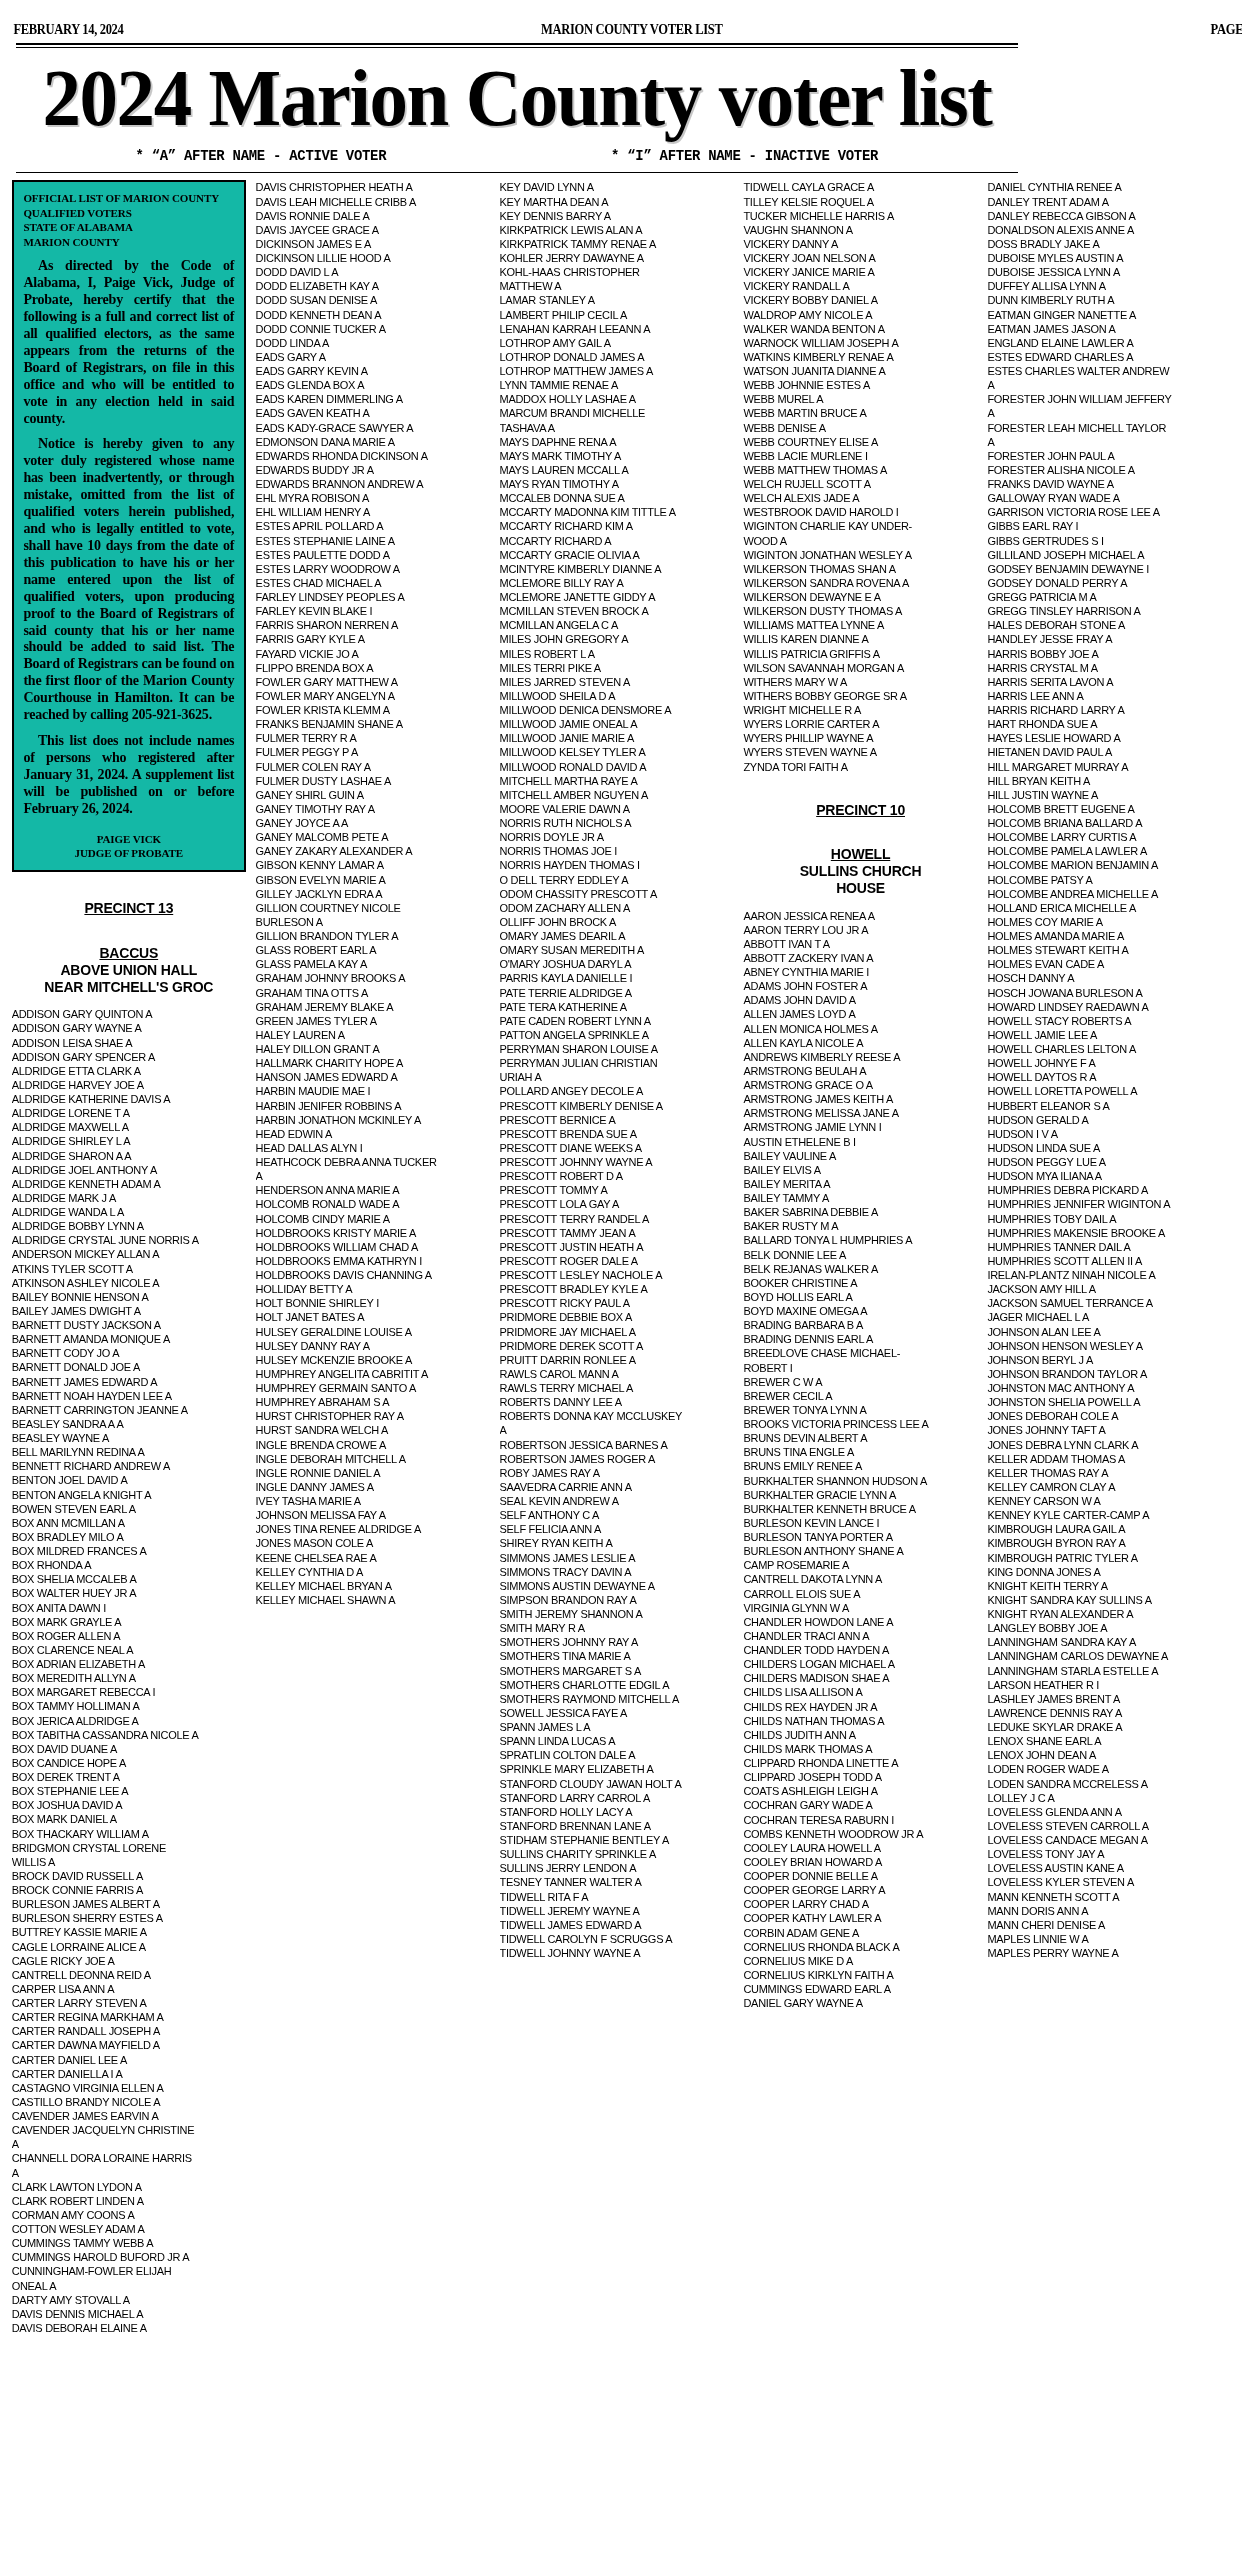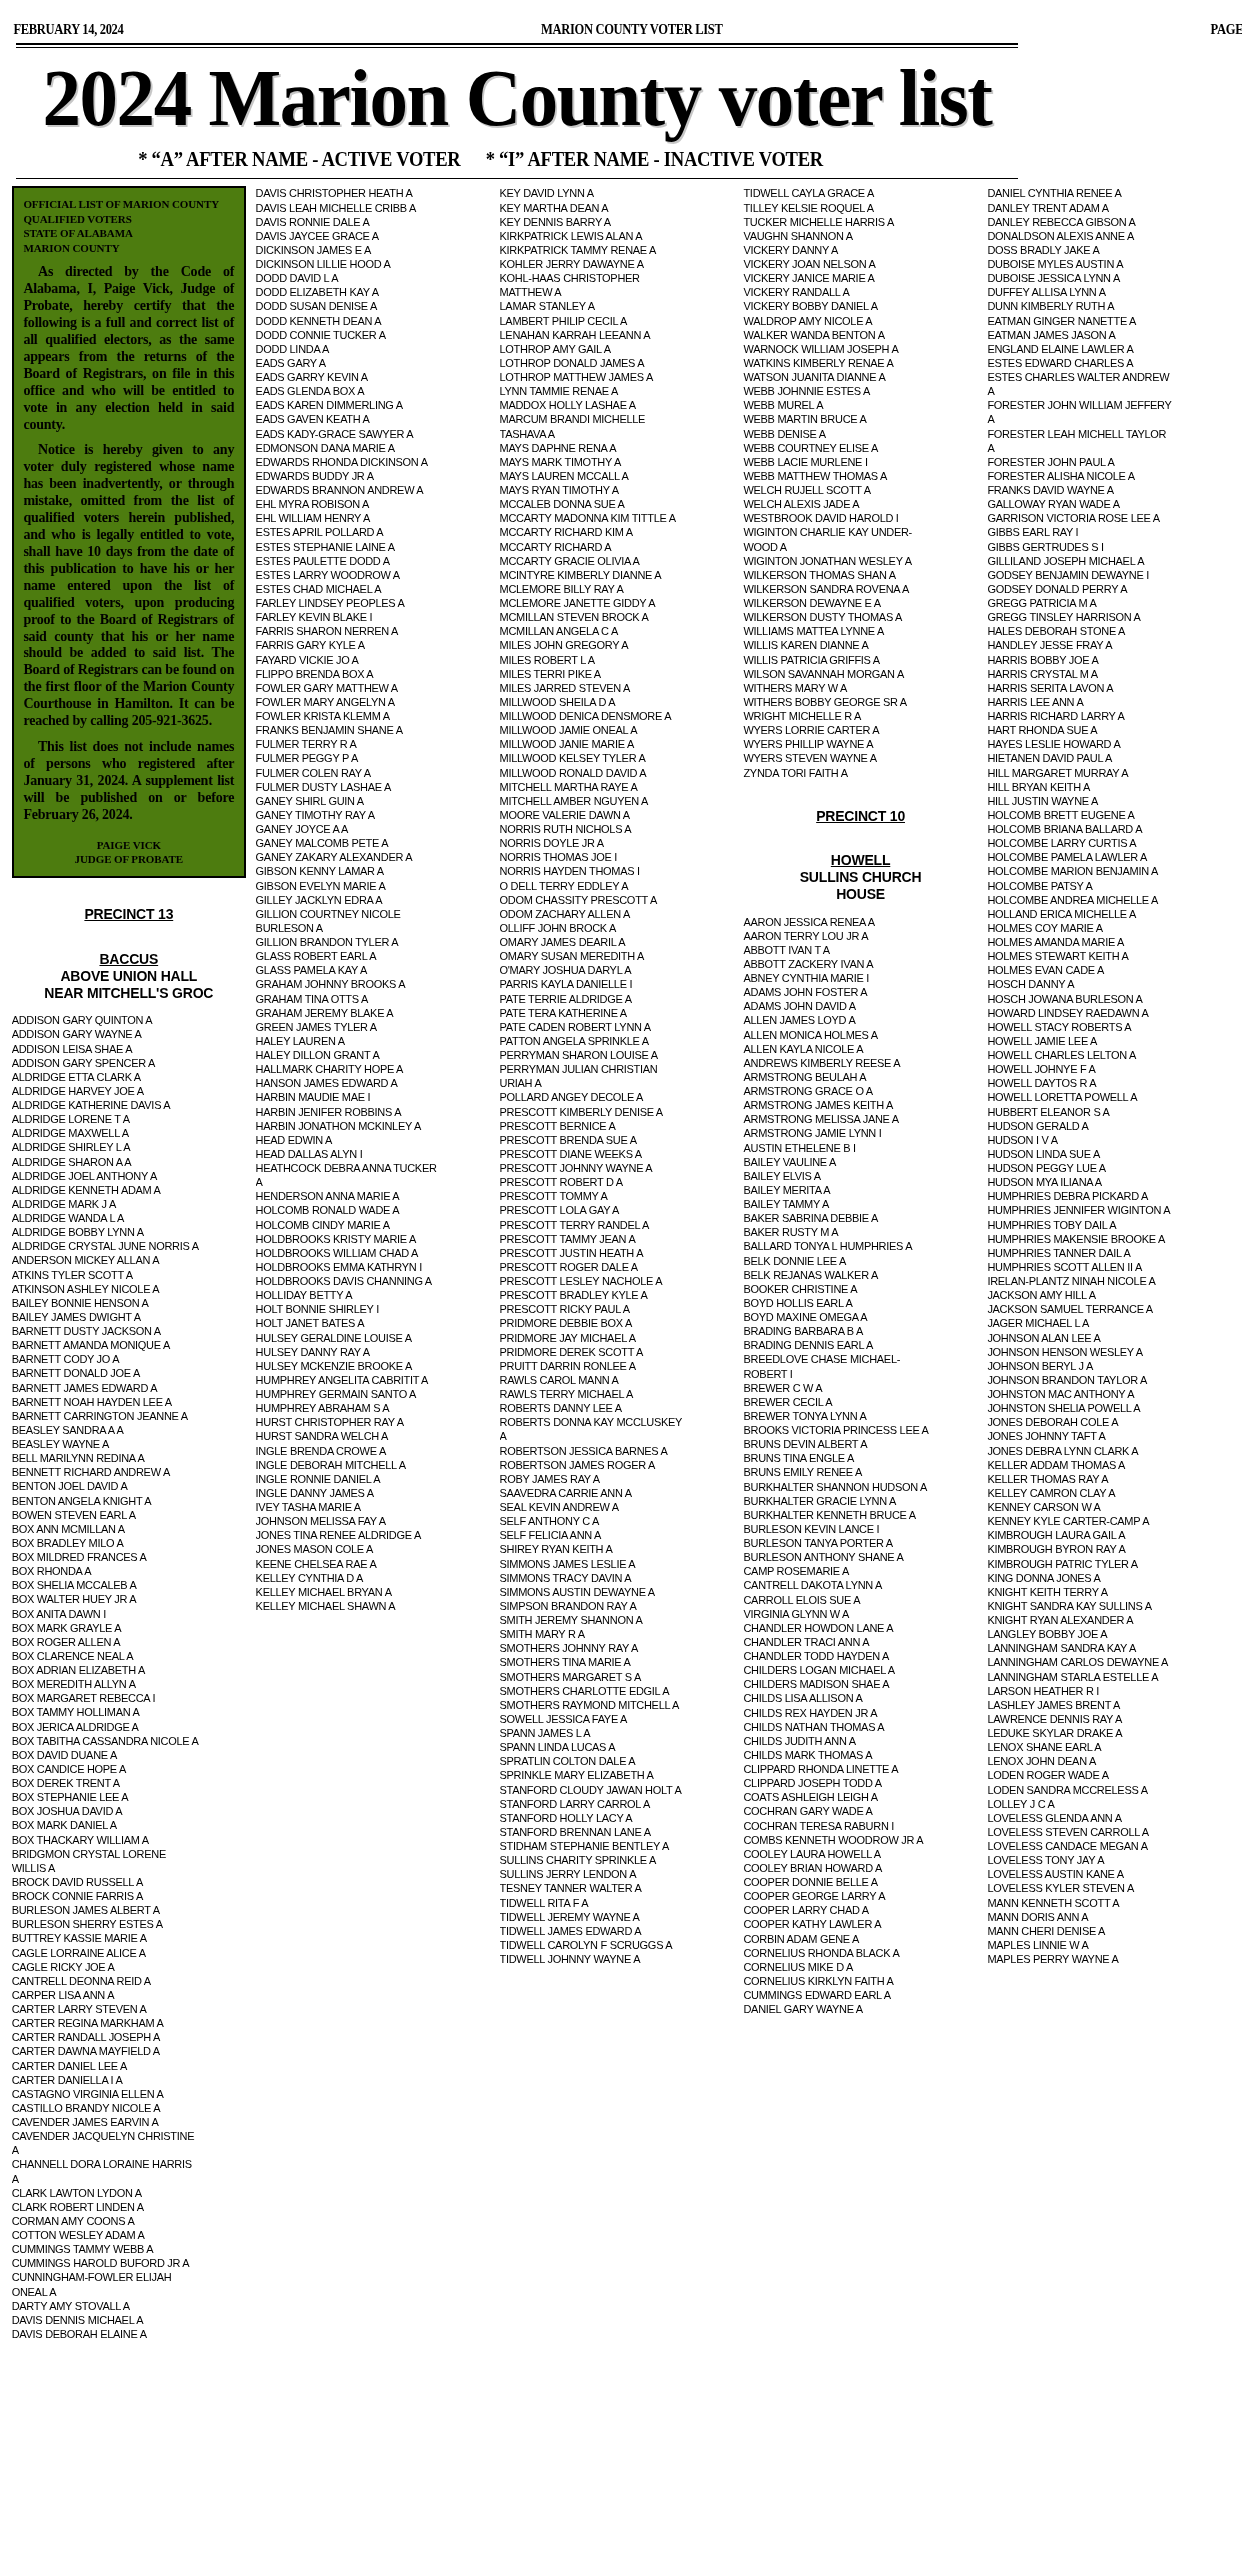--- a/index.html
+++ b/index.html
@@ -61,25 +61,25 @@
     margin: 10.7px 0 0 0;
     padding: 0 9.7px;
     transform: scaleX(0.95);
     white-space: nowrap;
     text-shadow: 1.9px 1.9px 0 rgba(0,0,0,0.22);
   }
 
   
   .legend-row {
     display: flex;
-    justify-content: flex-start;
+    justify-content: space-between;
     padding: 9.7px 58px 0 58px;
-    font-family: Liberation Serif, serif;
+    font-family: Liberation Mono, monospace;
     font-weight: bold;
-    font-size: 20px;
+    font-size: 15px;
     letter-spacing: -0.3px;
   }
   .legend-row .legend-item {
     transform: scaleX(0.93);
     white-space: nowrap;
   }
   .legend-left { margin-left: 68px; }
   .legend-right { margin-right: 88px; }
 
   .rule-thin {
@@ -98,21 +98,21 @@
   .col {
     width: 25%;
     box-sizing: border-box;
     padding-right: 9.7px;
   }
   .col:last-child { padding-right: 0; }
 
   
   .notice-box {
     border: 2.9px solid #000;
-    background: #4d7c0f;
+    background: #14b8a6;
     padding: 8.8px 9.7px 9.7px 9.7px;
     box-sizing: border-box;
     margin-bottom: 9.7px;
   }
   .notice-head {
     font-family: "Liberation Serif", serif;
     font-weight: bold;
     font-size: 11px;
     line-height: 1.32;
     letter-spacing: -0.1px;

